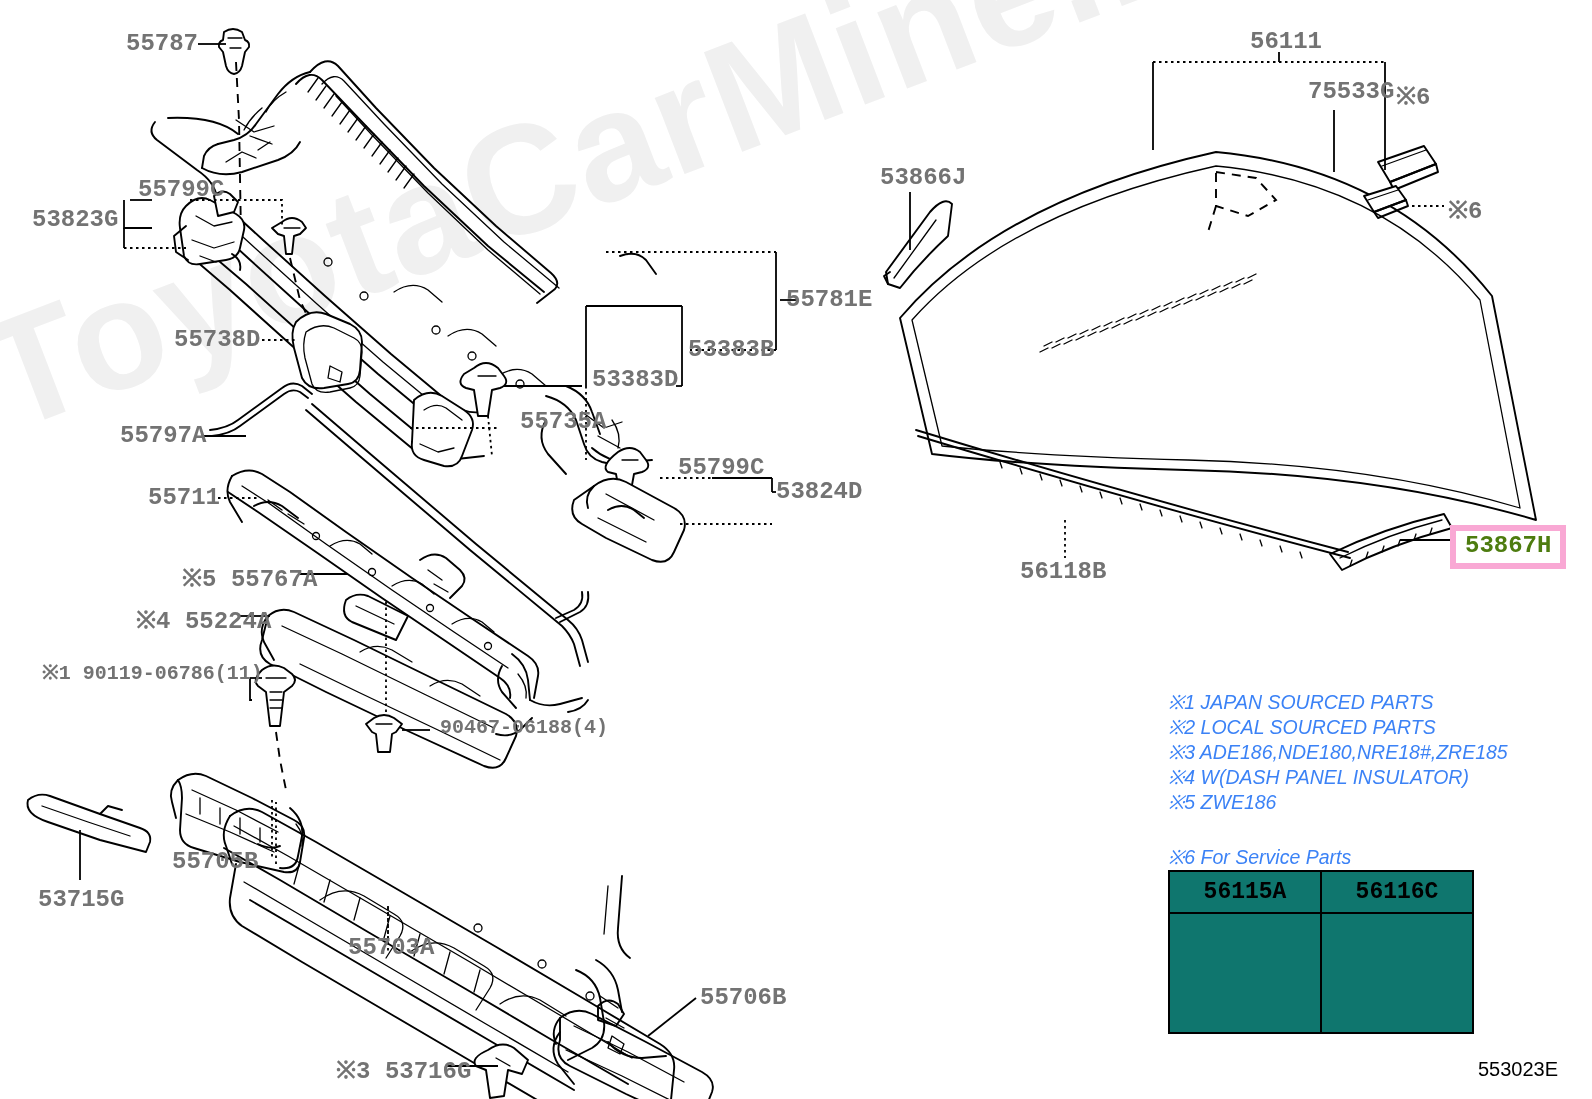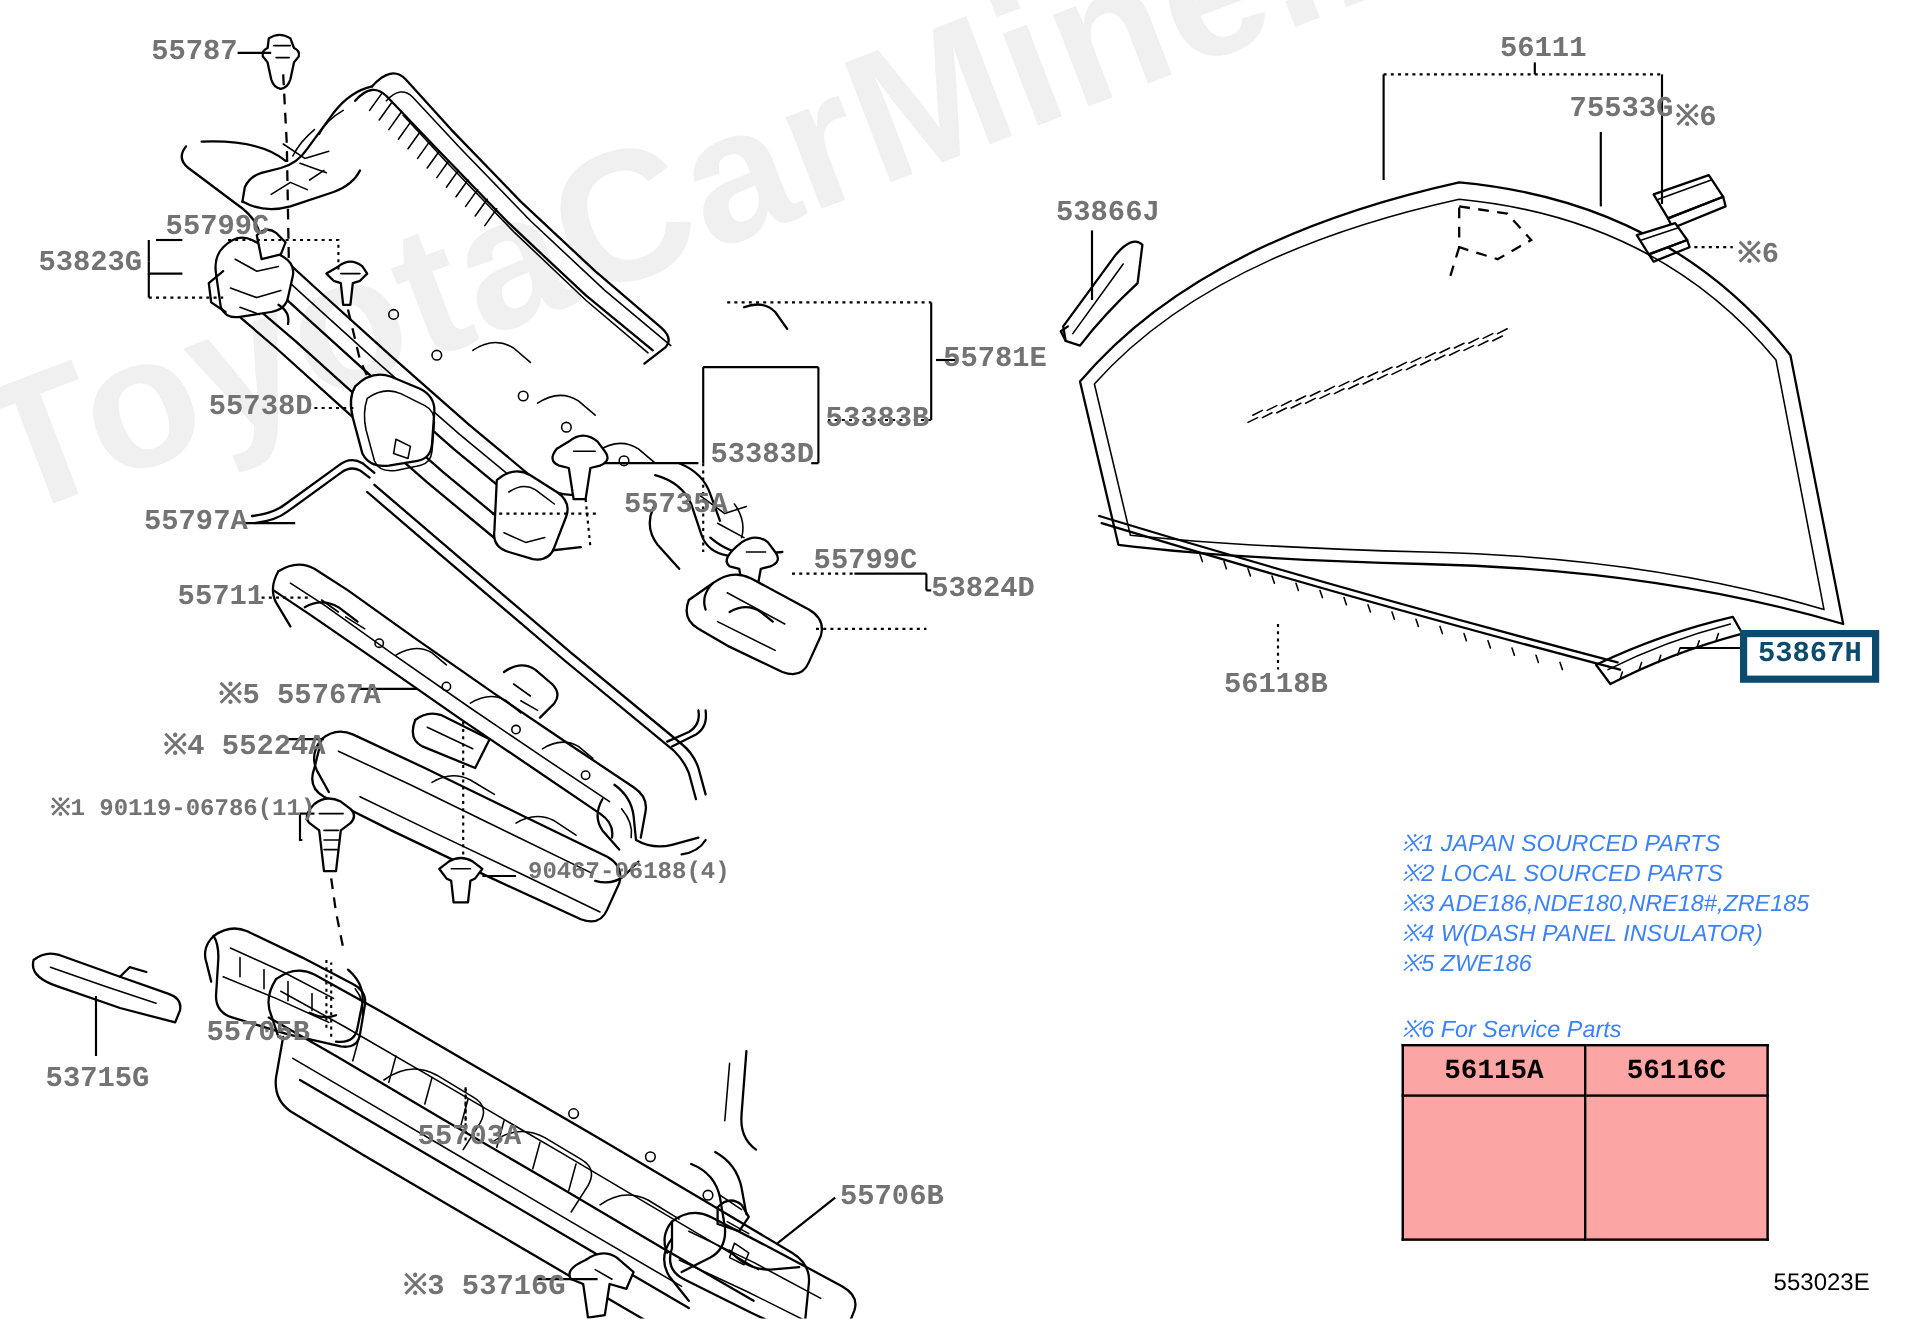--- a/index.html
+++ b/index.html
@@ -43,35 +43,35 @@
     font-family:"Liberation Sans", sans-serif;
     font-size:19.5px;
     color:#3b82f6;
     white-space:nowrap;
     z-index:5;
     font-style:italic;
   }
   .hl{
     position:absolute;
     z-index:6;
-    border:6px solid #0c4a6e;
+    border:6px solid #f9a8d4;
     background:#fff;
     padding:2px 9px 4px 9px;
     font-family:"Liberation Mono","DejaVu Sans Mono",monospace;
     font-size:24px;
     font-weight:bold;
-    color:#0c4a6e;
+    color:#4d7c0f;
     white-space:nowrap;
     line-height:1.1;
   }
   table.svc{
     position:absolute;
     z-index:5;
     border-collapse:collapse;
-    background:#fca5a5;
+    background:#0f766e;
   }
   table.svc td{
     border:2px solid #000;
     text-align:center;
     vertical-align:middle;
     font-family:"Liberation Mono","DejaVu Sans Mono",monospace;
     font-size:23px;
     font-weight:bold;
     padding:0;
   }

